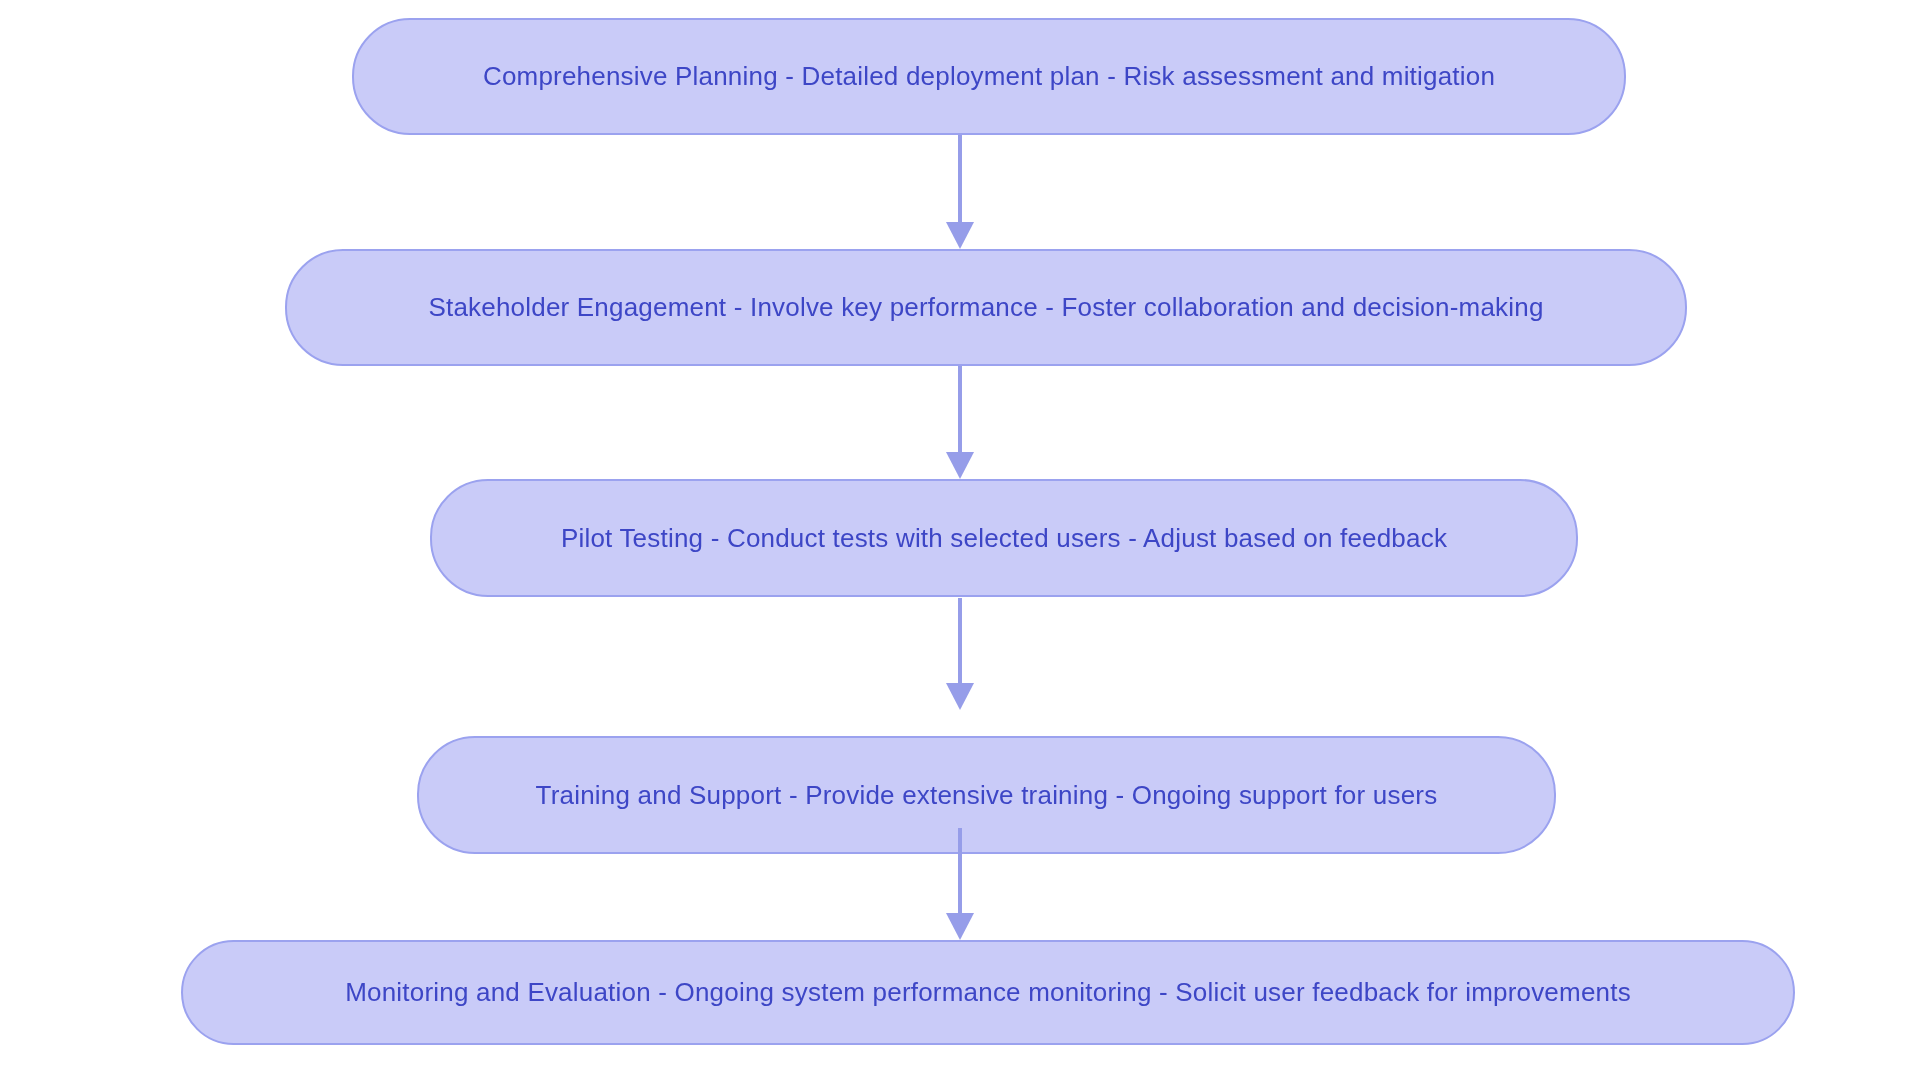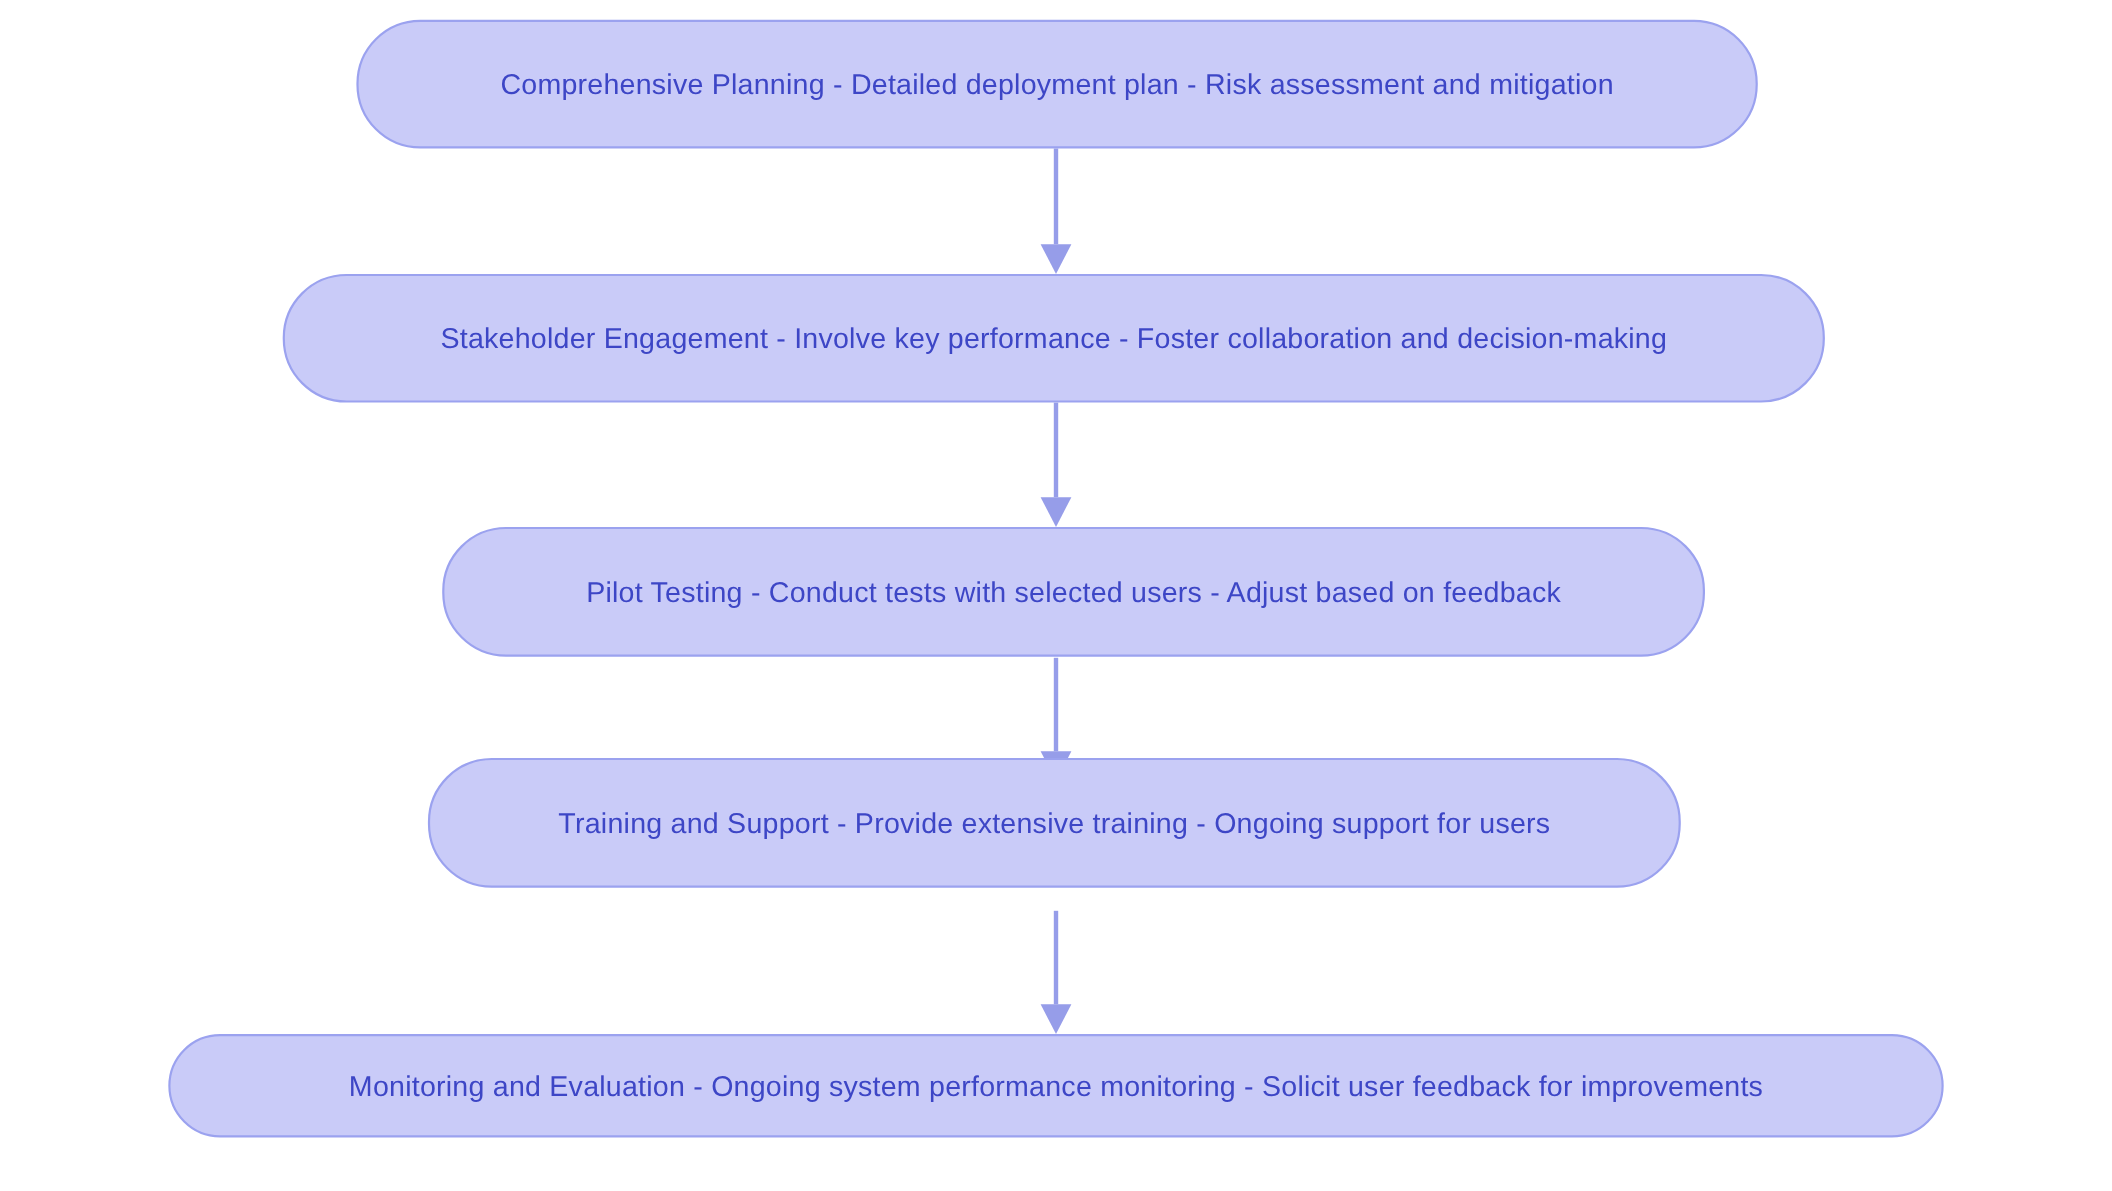--- a/index.html
+++ b/index.html
@@ -28,26 +28,27 @@
     justify-content: center;
     background: var(--node-fill);
     border: 2px solid var(--node-border);
     border-radius: 58px;
     color: var(--node-text);
     font-size: 26px;
     letter-spacing: 0.2px;
     text-align: center;
     padding: 12px 44px;
     white-space: nowrap;
+    margin-left: 28px;
   }
   #node-1 { left: 324px; top:  18px; width: 1274px; height: 117px; }
   #node-2 { left: 257px; top: 249px; width: 1402px; height: 117px; }
   #node-3 { left: 402px; top: 479px; width: 1148px; height: 118px; }
-  #node-4 { left: 389px; top: 689px; width: 1139px; height: 118px; }
-  #node-5 { left: 153px; top: 940px; width: 1614px; height: 94px; }
+  #node-4 { left: 389px; top: 736px; width: 1139px; height: 118px; }
+  #node-5 { left: 153px; top: 940px; width: 1614px; height: 105px; }
   .arrow {
     position: absolute;
     left: 946px;            
     width: 28px;
     display: flex;
     flex-direction: column;
     align-items: center;
   }
   #arrow-1 { top: 135px; height: 114px; }
   #arrow-2 { top: 366px; height: 113px; }

